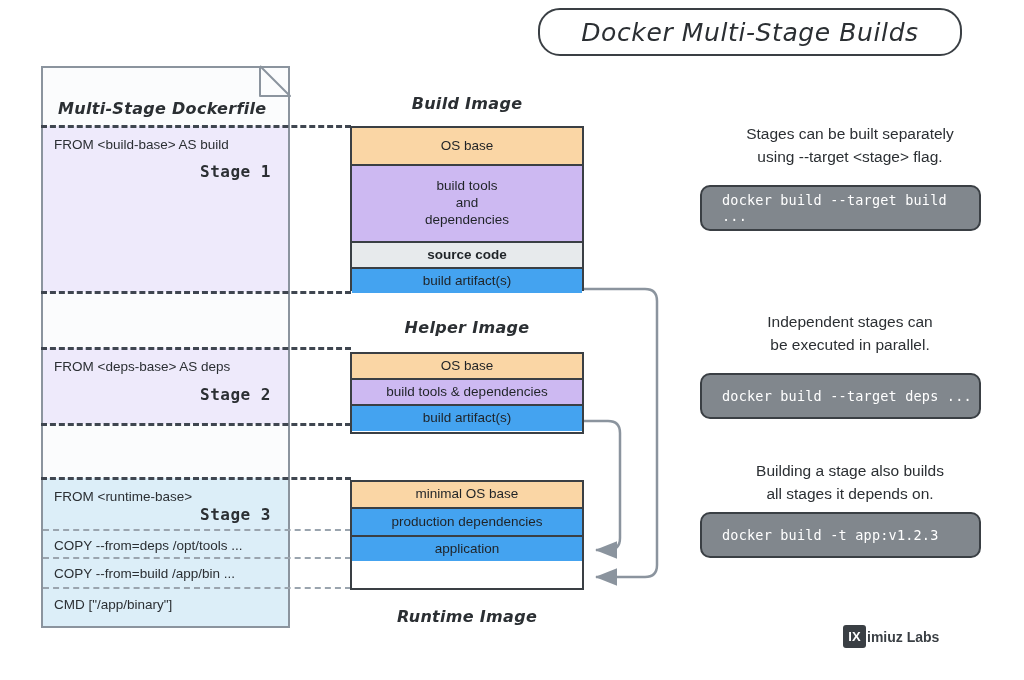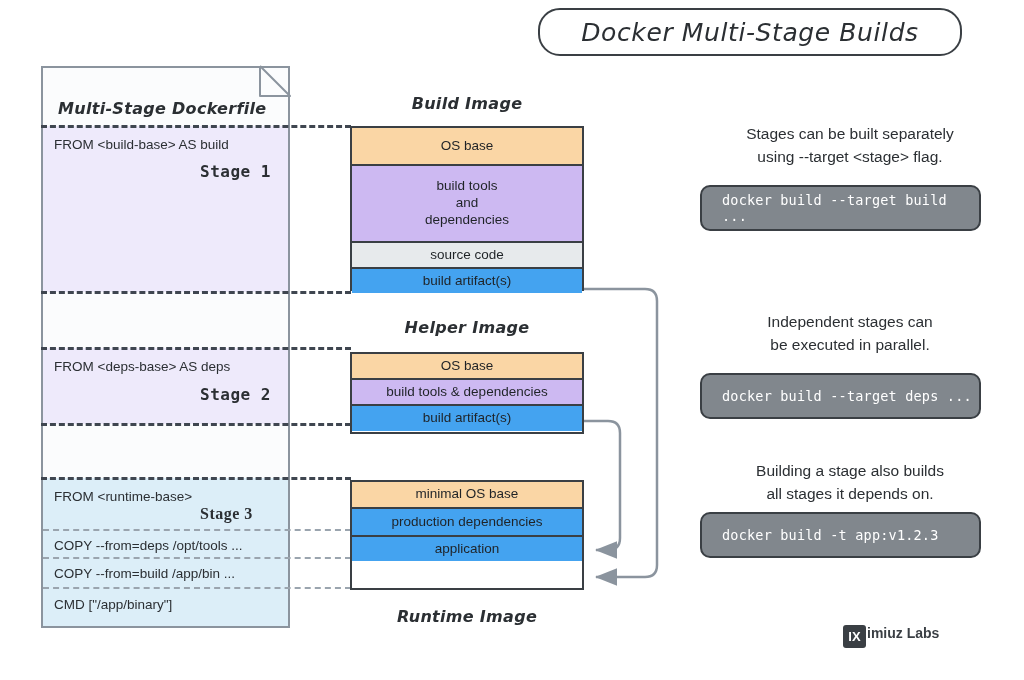--- a/index.html
+++ b/index.html
@@ -91,21 +91,21 @@
     background:#81878d;border:2.5px solid #3a3f44;border-radius:10px;
     box-sizing:border-box;display:flex;align-items:center;
     padding-left:20px;
   }
   .cmd span{
     font-family:"DejaVu Sans Mono", monospace;
     font-size:13.5px;color:#ffffff;letter-spacing:.2px;
   }
 
   
-  #logo{position:absolute;left:843px;top:625px;display:flex;gap:1px;}
+  #logo{position:absolute;left:843px;top:625px;display:flex;align-items:center;gap:1px;}
   #logo-badge{
     width:23px;height:23px;background:#3a3f44;border-radius:3px;
     display:flex;align-items:center;justify-content:center;
     color:#fff;font-size:13px;font-weight:700;font-family:"Liberation Sans", sans-serif;
   }
   #logo-text{font-size:14px;color:#3a3f44;font-weight:700;}
 
   svg.overlay{position:absolute;left:0;top:0;width:1024px;height:680px;pointer-events:none;}
 </style>
 </head>
@@ -125,42 +125,42 @@
 
   <div id="doc-title">Multi-Stage Dockerfile</div>
 
   <div class="code-line" style="top:137px;">FROM &lt;build-base&gt; AS build</div>
   <div class="stage-tag" style="left:200px;top:162px;">Stage 1</div>
 
   <div class="code-line" style="top:359px;">FROM &lt;deps-base&gt; AS deps</div>
   <div class="stage-tag" style="left:200px;top:385px;">Stage 2</div>
 
   <div class="code-line" style="top:489px;">FROM &lt;runtime-base&gt;</div>
-  <div class="stage-tag" style="left:200px;top:505px;font-family:Liberation Serif, serif;">Stage 3</div>
+  <div class="stage-tag" style="left:200px;top:505px;">Stage 3</div>
   <div class="code-line" style="top:538px;">COPY  --from=deps /opt/tools ...</div>
   <div class="code-line" style="top:566px;">COPY  --from=build /app/bin ...</div>
   <div class="code-line" style="top:597px;">CMD ["/app/binary"]</div>
 
   <div class="dash-major" style="left:41px;top:125px;width:310px;"></div>
   <div class="dash-major" style="left:41px;top:291px;width:310px;"></div>
   <div class="dash-major" style="left:41px;top:347px;width:310px;"></div>
   <div class="dash-major" style="left:41px;top:423px;width:310px;"></div>
   <div class="dash-major" style="left:41px;top:477px;width:310px;"></div>
 
   <div class="dash-minor" style="left:43px;top:529px;width:308px;"></div>
   <div class="dash-minor" style="left:43px;top:557px;width:308px;"></div>
   <div class="dash-minor" style="left:43px;top:587px;width:308px;"></div>
 
   <div class="stack-label" style="top:94px;">Build Image</div>
   <div class="stack" style="top:126px;height:165px;">
     <div class="layer c-os" style="height:38px;">OS base</div>
     <div class="layer c-tools" style="height:77px;white-space:pre-line;">build tools
 and
 dependencies</div>
-    <div class="layer c-src" style="height:26px;">source code</div>
+    <div class="layer c-src" style="height:26px;font-weight:bold;">source code</div>
     <div class="layer c-art" style="height:24px;">build artifact(s)</div>
   </div>
 
   <div class="stack-label" style="top:318px;">Helper Image</div>
   <div class="stack" style="top:352px;height:82px;">
     <div class="layer c-os" style="height:26px;">OS base</div>
     <div class="layer c-tools" style="height:26px;">build tools &amp; dependencies</div>
     <div class="layer c-art" style="height:25px;">build artifact(s)</div>
   </div>
 

